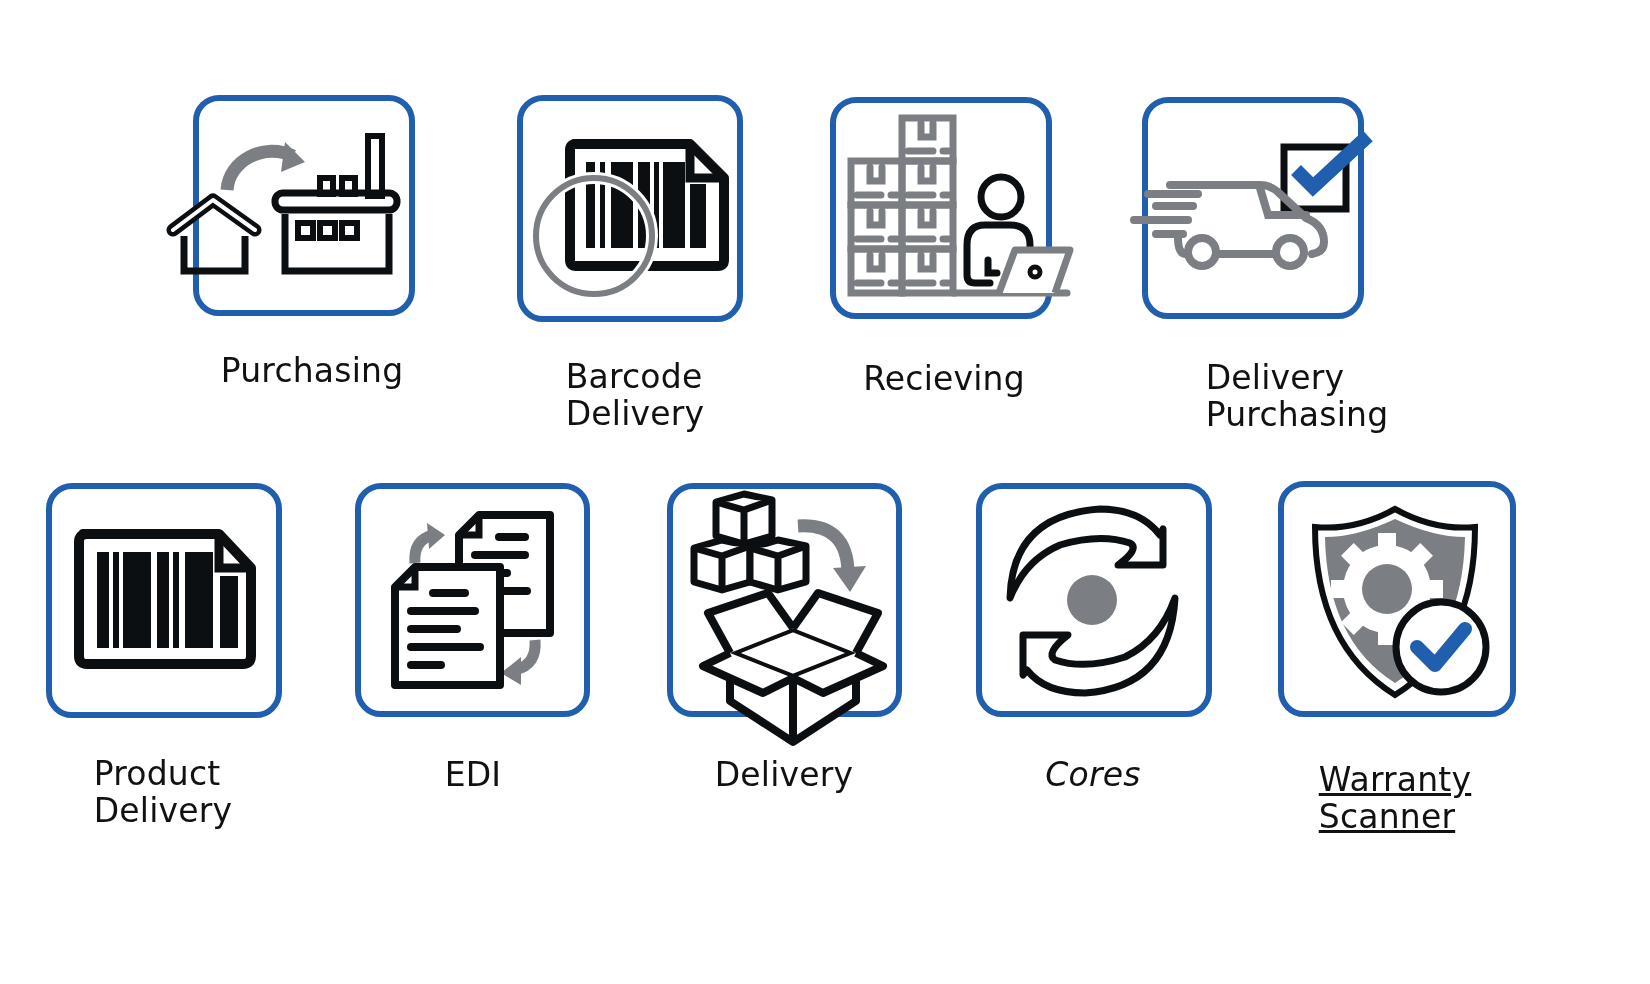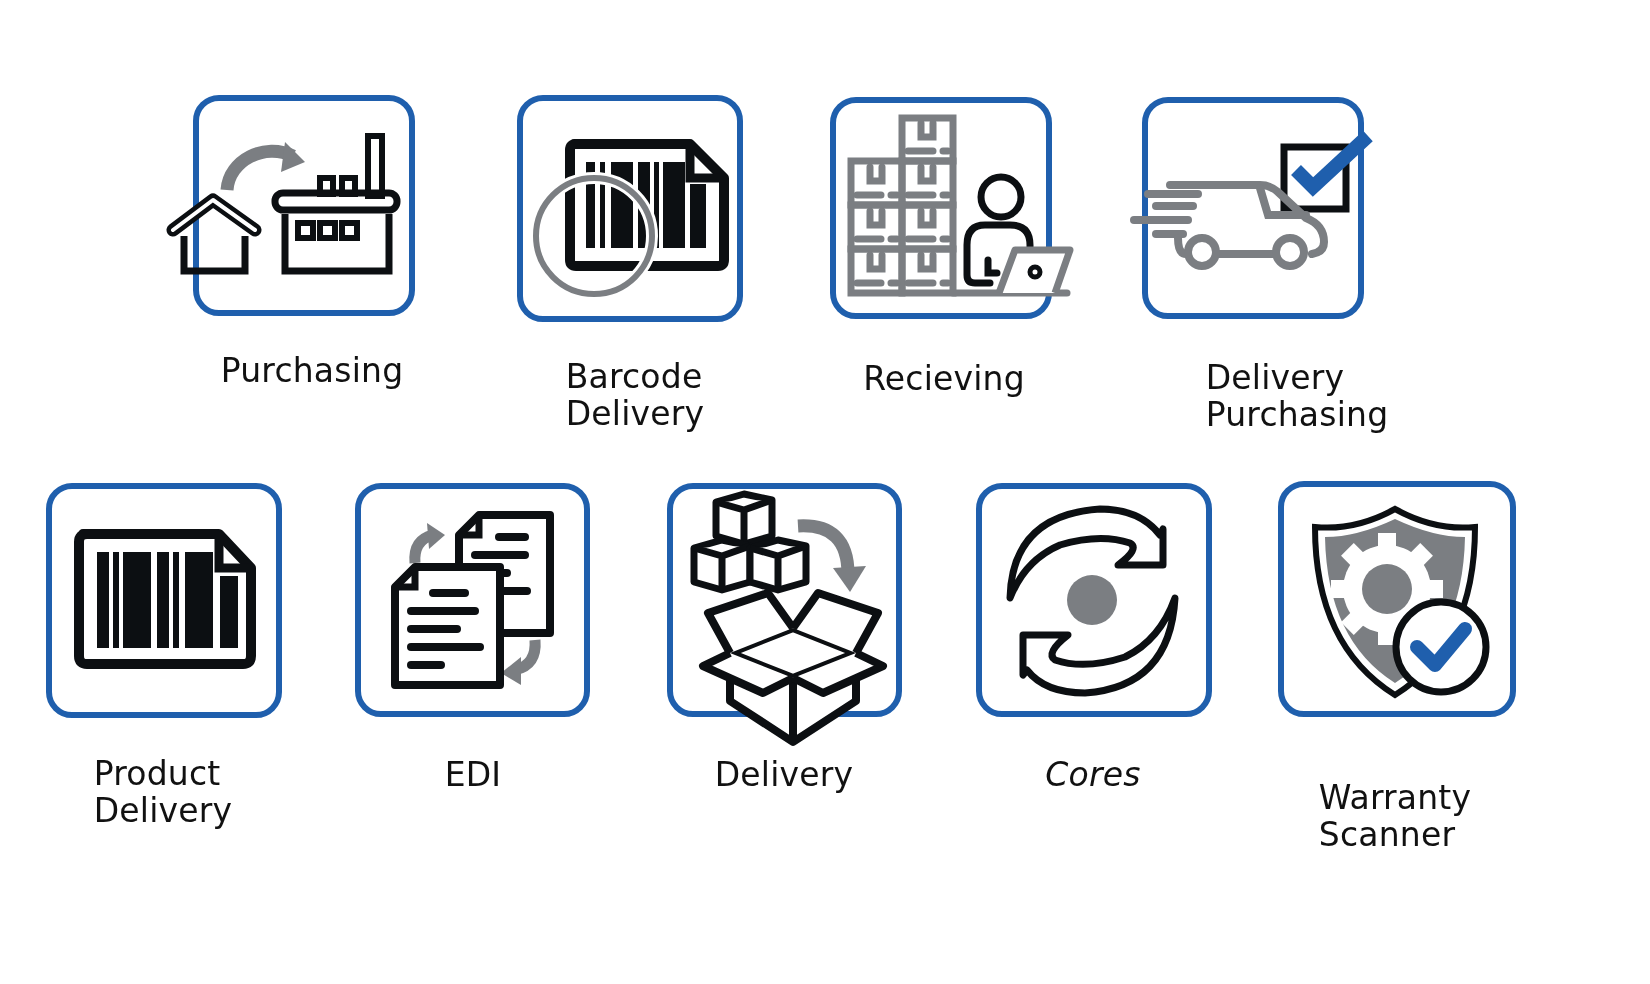--- a/index.html
+++ b/index.html
@@ -217,16 +217,16 @@
       <rect x="-9" y="-56" width="18" height="18" transform="rotate(135)"></rect>
       <rect x="-9" y="-56" width="18" height="18" transform="rotate(225)"></rect>
       <rect x="-9" y="-56" width="18" height="18" transform="rotate(315)"></rect>
     </g>
   </g>
   <circle cx="82" cy="84" r="25" fill="#7b7e82"></circle>
 
   <circle cx="136" cy="142" r="45" fill="#fff" stroke="#0c0f12" stroke-width="7"></circle>
   <path d="M112 142 L130 160 L160 124" fill="none" stroke="#1f5fad" stroke-width="14" stroke-linecap="round" stroke-linejoin="round"></path>
 </svg>
-<div class="label" style="left:1395px;top:779px;">
+<div class="label" style="left:1395px;top:761px;text-decoration:underline;">
   <div>Warranty</div>
   <div>Scanner</div>
 </div>
 
 </body></html>

